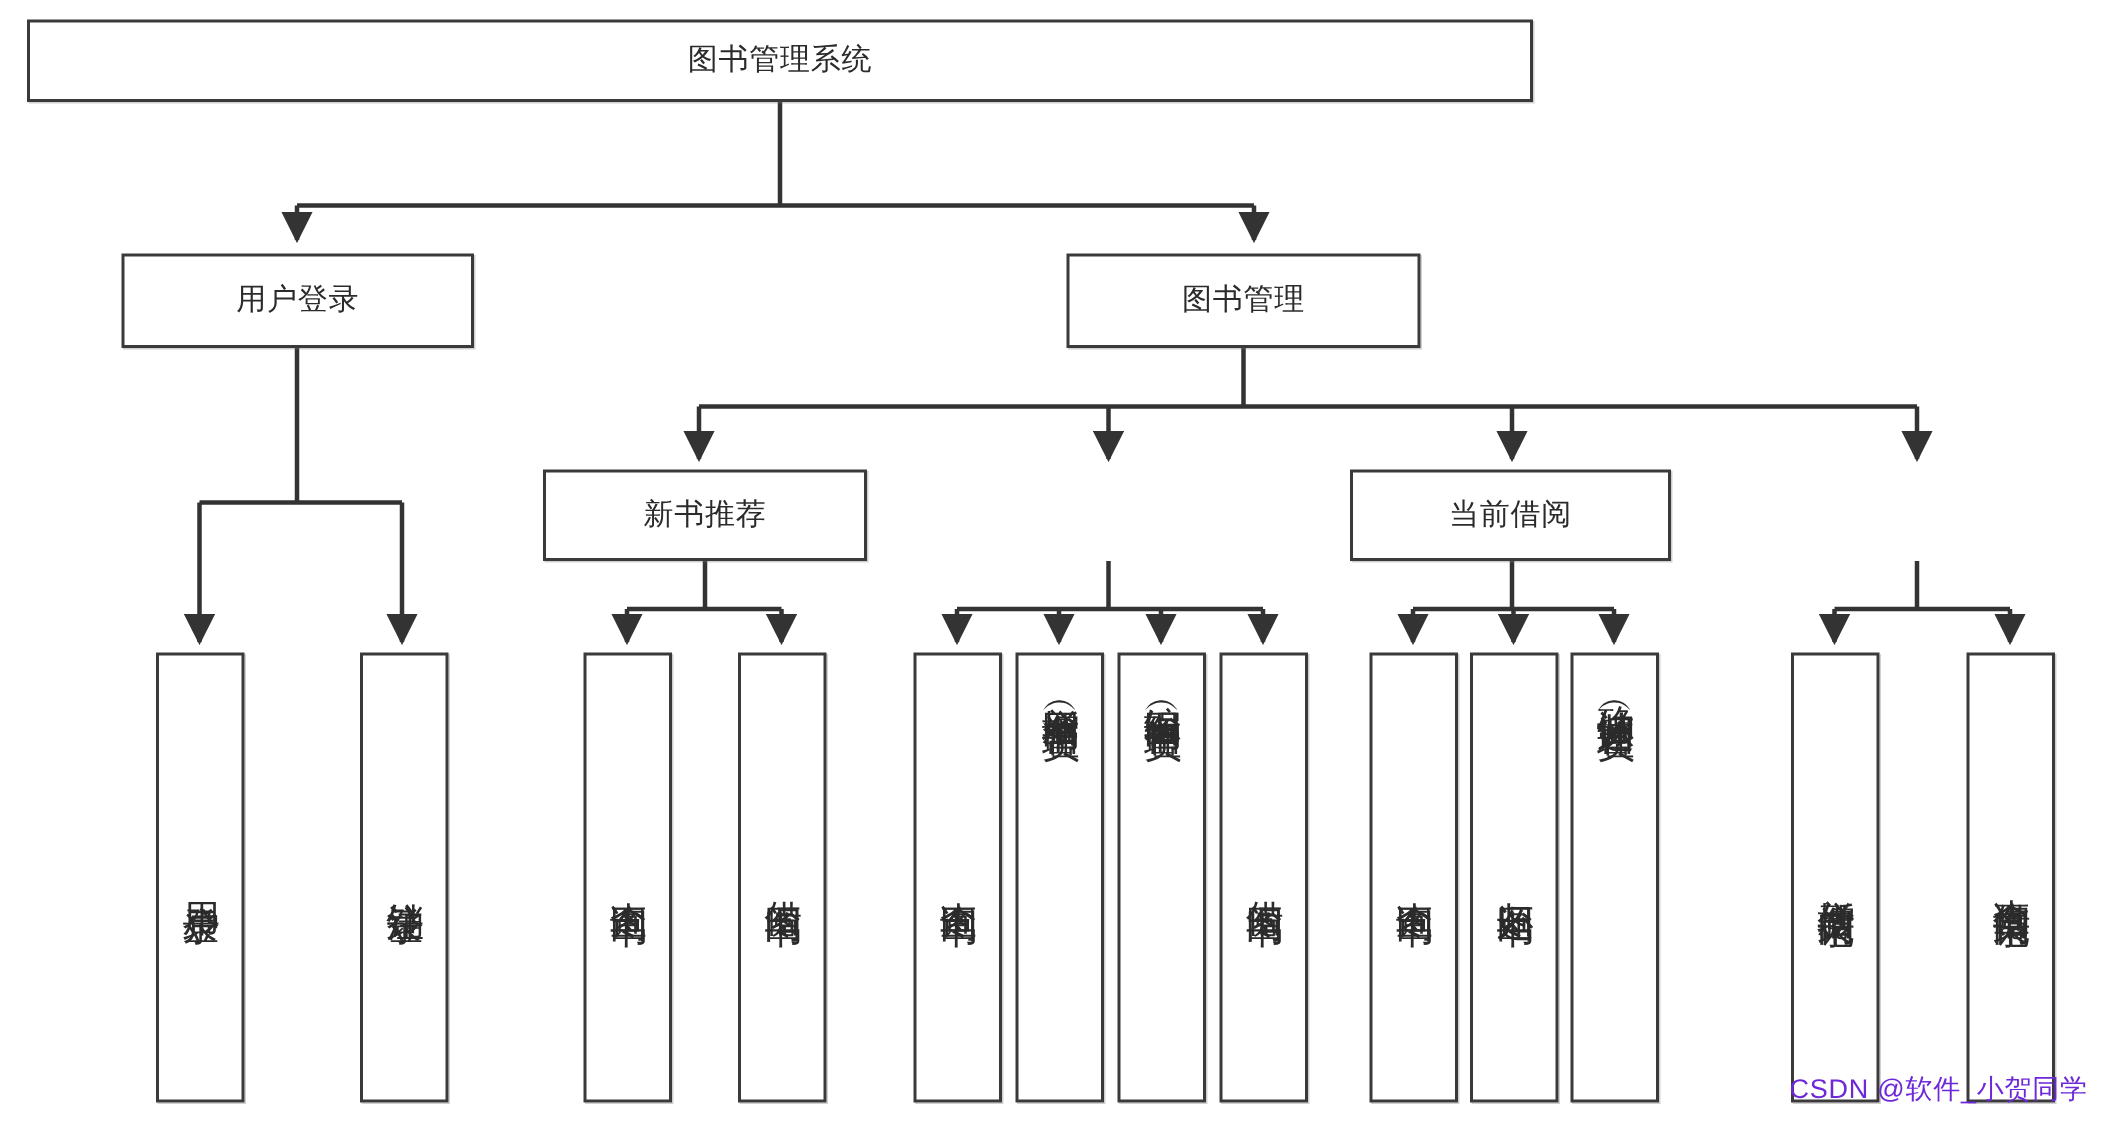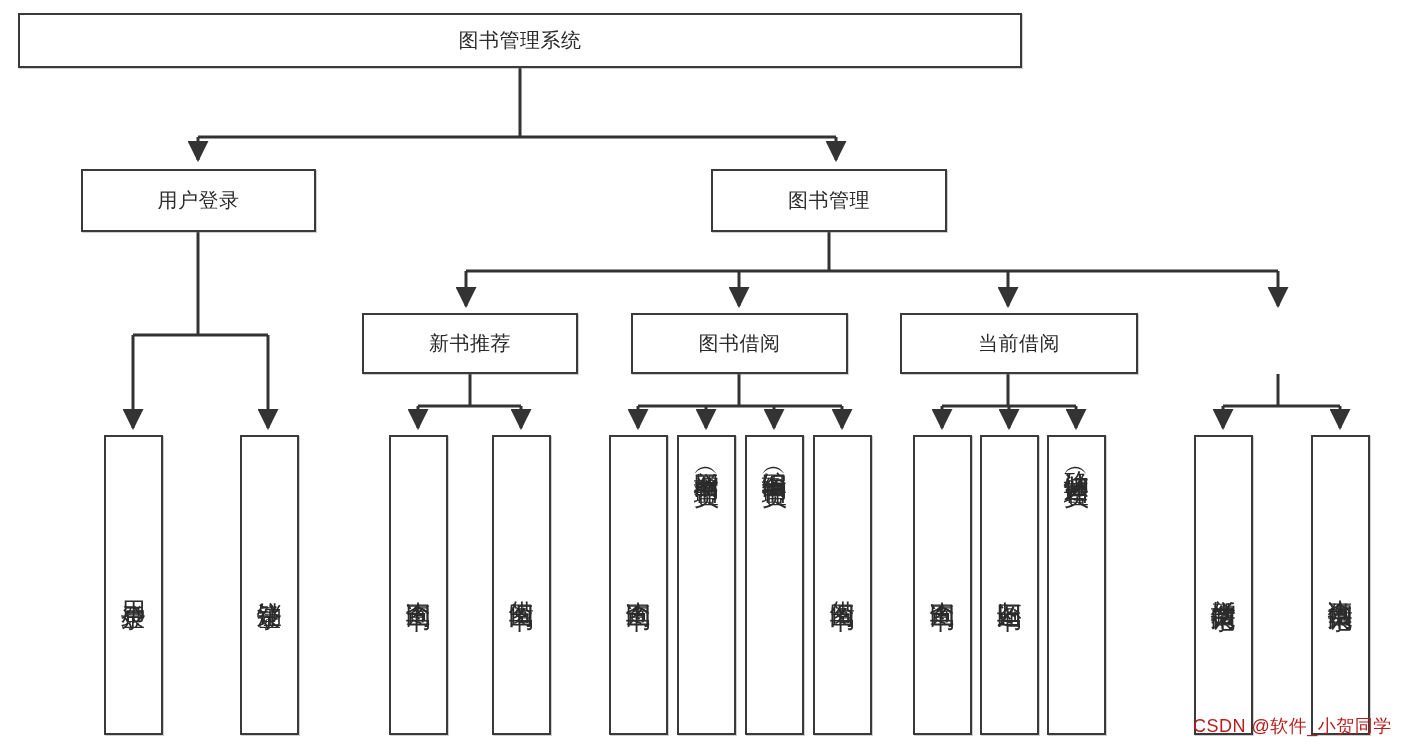--- a/index.html
+++ b/index.html
@@ -62,21 +62,21 @@
   }
   .node.vert.centered {
     align-items: center;
     padding-top: 0;
   }
   #watermark {
     position: absolute;
     left: 1193px;
     top: 714px;
     font-size: 18px;
-    color: #b91c1c;
+    color: #6d28d9;
     white-space: nowrap;
     letter-spacing: 0.5px;
     user-select: none;
   }
 </style>
 </head>
 <body>
 
 <div id="diagram-root">
 
@@ -138,24 +138,21 @@
   <div class="node horiz" style="left:81px; top:169px; width:235px; height:63px;">
     <span class="label">用户登录</span>
   </div>
   <div class="node horiz" style="left:711px; top:169px; width:236px; height:63px;">
     <span class="label">图书管理</span>
   </div>
 
   <div class="node horiz" style="left:362px; top:313px; width:216px; height:61px;">
     <span class="label">新书推荐</span>
   </div>
-  <div class="node horiz" style="left:631px; top:313px; width:217px; height:61px;">
-    <span class="label">图书借阅</span>
-  </div>
-  <div class="node horiz" style="left:900px; top:313px; width:238px; height:61px;">
+  <div class="node horiz" style="left:900px; top:313px; width:214px; height:61px;">
     <span class="label">当前借阅</span>
   </div>
 
   <div class="node vert centered" style="left:104px; top:435px; width:59px; height:300px;">
     <span class="label">用户登录</span>
   </div>
   <div class="node vert centered" style="left:240px; top:435px; width:59px; height:300px;">
     <span class="label">注销登录</span>
   </div>
 

